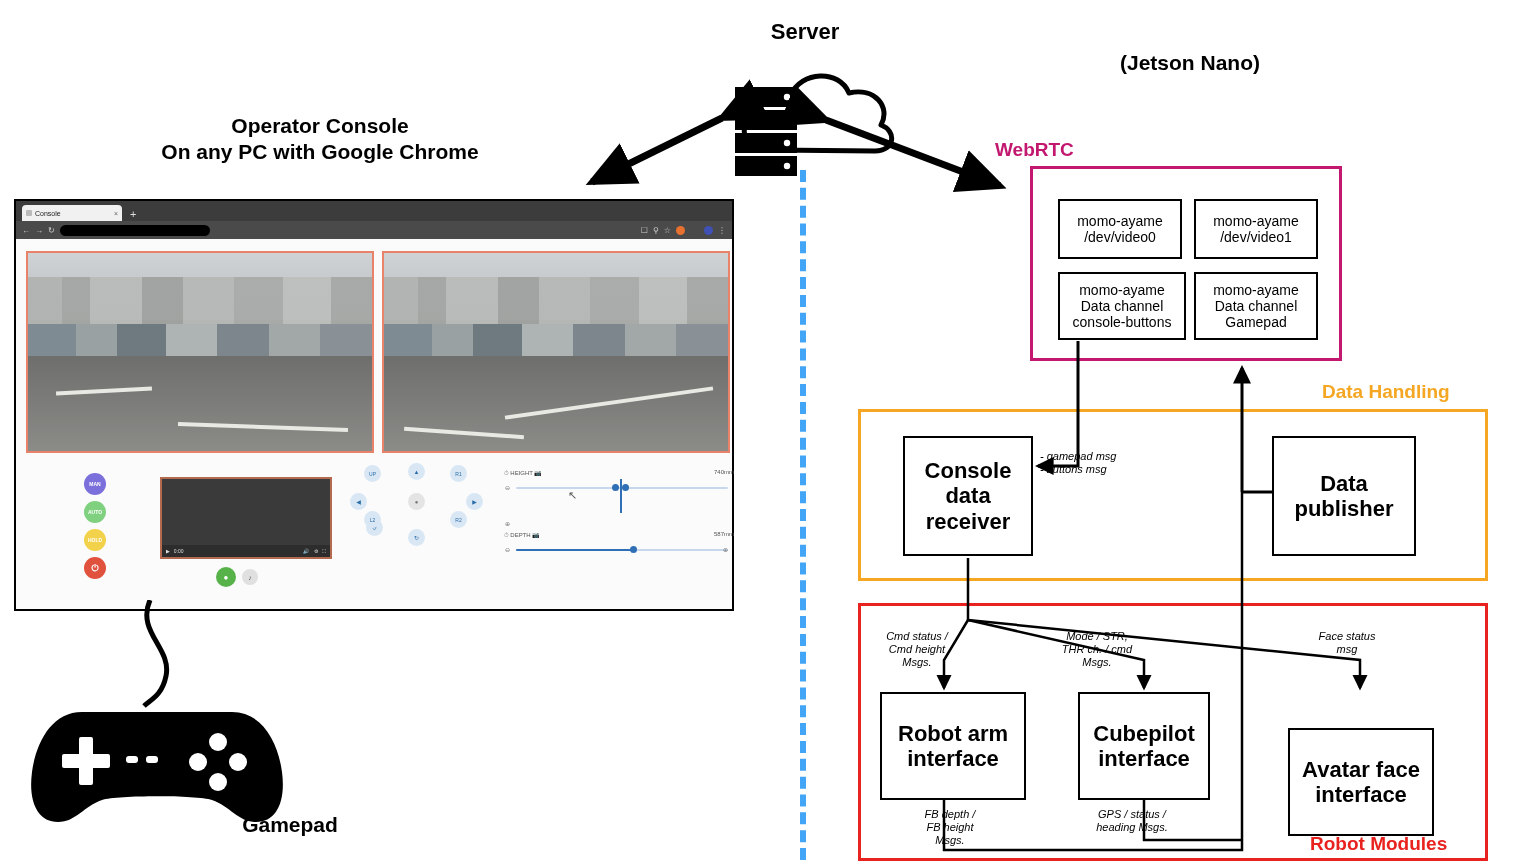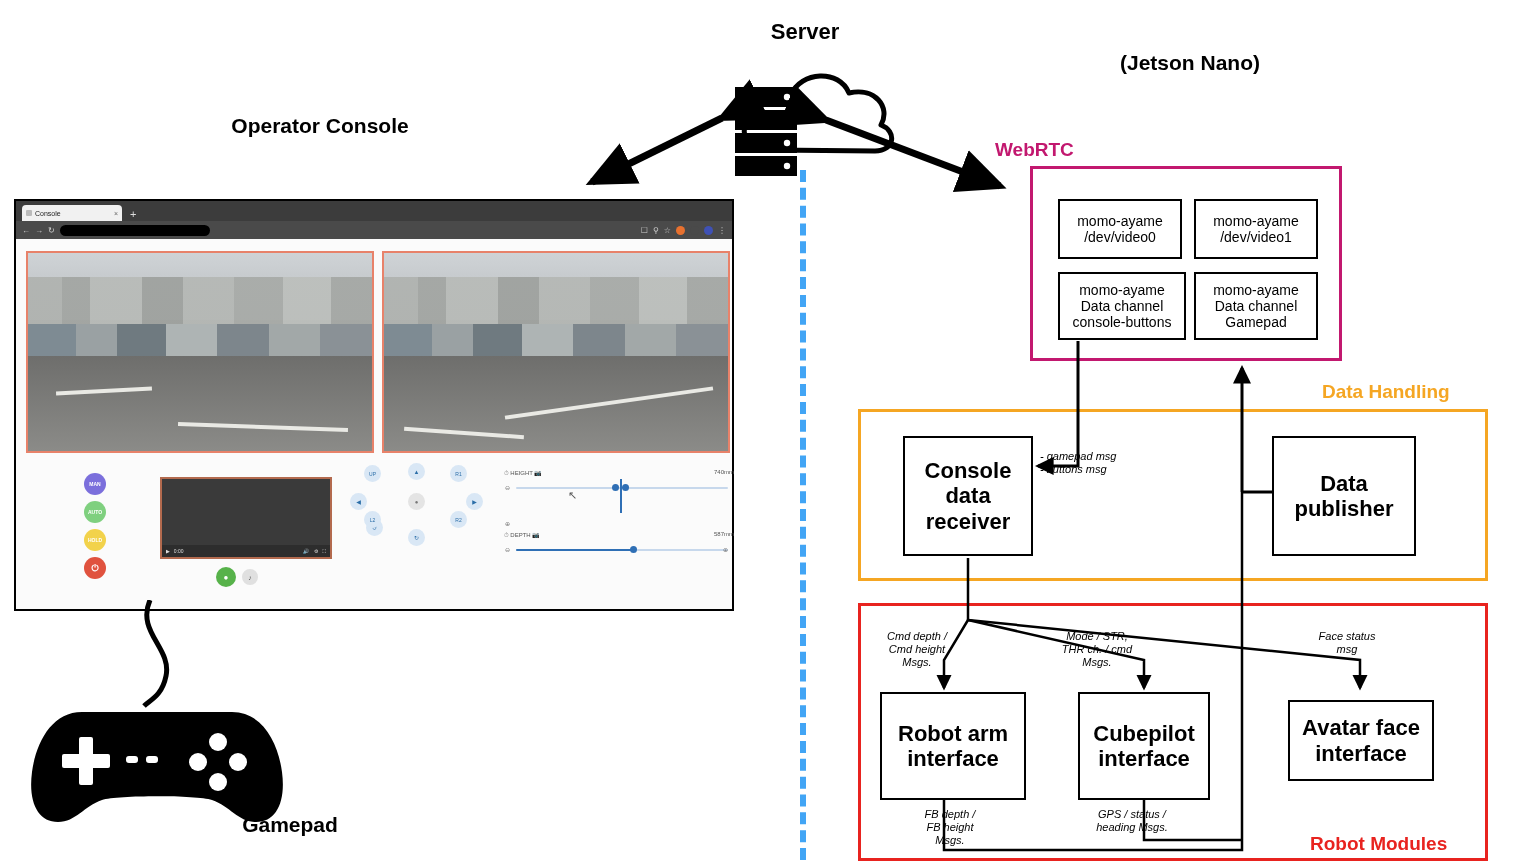--- a/index.html
+++ b/index.html
@@ -239,20 +239,21 @@
   <rect x="20" y="88" width="62" height="20" fill="#000"></rect>
   <rect x="20" y="111" width="62" height="20" fill="#000"></rect>
   <circle cx="72" cy="52" r="3.2" fill="#fff"></circle>
   <circle cx="72" cy="75" r="3.2" fill="#fff"></circle>
   <circle cx="72" cy="98" r="3.2" fill="#fff"></circle>
   <circle cx="72" cy="121" r="3.2" fill="#fff"></circle>
 </svg>
 
 <div class="abs title-bold" style="left:100px; top:113px; width:440px; font-size:21px;">
   <div>Operator Console</div>
+  <div>On any PC with Google Chrome</div>
 </div>
 
 <div class="abs title-bold" style="left:1040px; top:50px; width:300px; font-size:21px;">
   <div>(Jetson Nano)</div>
 </div>
 
 <div id="browser" class="abs">
 
   <div id="browser-tabbar">
     <div class="tab">
@@ -422,27 +423,27 @@
 <div class="group-label" style="left:1310px; top:833px; color:#e8231f;">Robot Modules</div>
 
 <div class="node big" style="left:880px; top:692px; width:146px; height:108px; flex-direction:column;">
   <div>Robot arm</div>
   <div>interface</div>
 </div>
 <div class="node big" style="left:1078px; top:692px; width:132px; height:108px; flex-direction:column;">
   <div>Cubepilot</div>
   <div>interface</div>
 </div>
-<div class="node big" style="left:1288px; top:700px; width:146px; height:81px; flex-direction:column;">
+<div class="node big" style="left:1288px; top:728px; width:146px; height:108px; flex-direction:column;">
   <div>Avatar face</div>
   <div>interface</div>
 </div>
 
 <div class="edge-label" style="left:852px; top:630px; width:130px;">
-  <div>Cmd depth /</div>
+  <div>Cmd status /</div>
   <div>Cmd height</div>
   <div>Msgs.</div>
 </div>
 <div class="edge-label" style="left:1022px; top:630px; width:150px;">
   <div>Mode / STR,</div>
   <div>THR ch. / cmd</div>
   <div>Msgs.</div>
 </div>
 <div class="edge-label" style="left:1282px; top:630px; width:130px;">
   <div>Face status</div>

